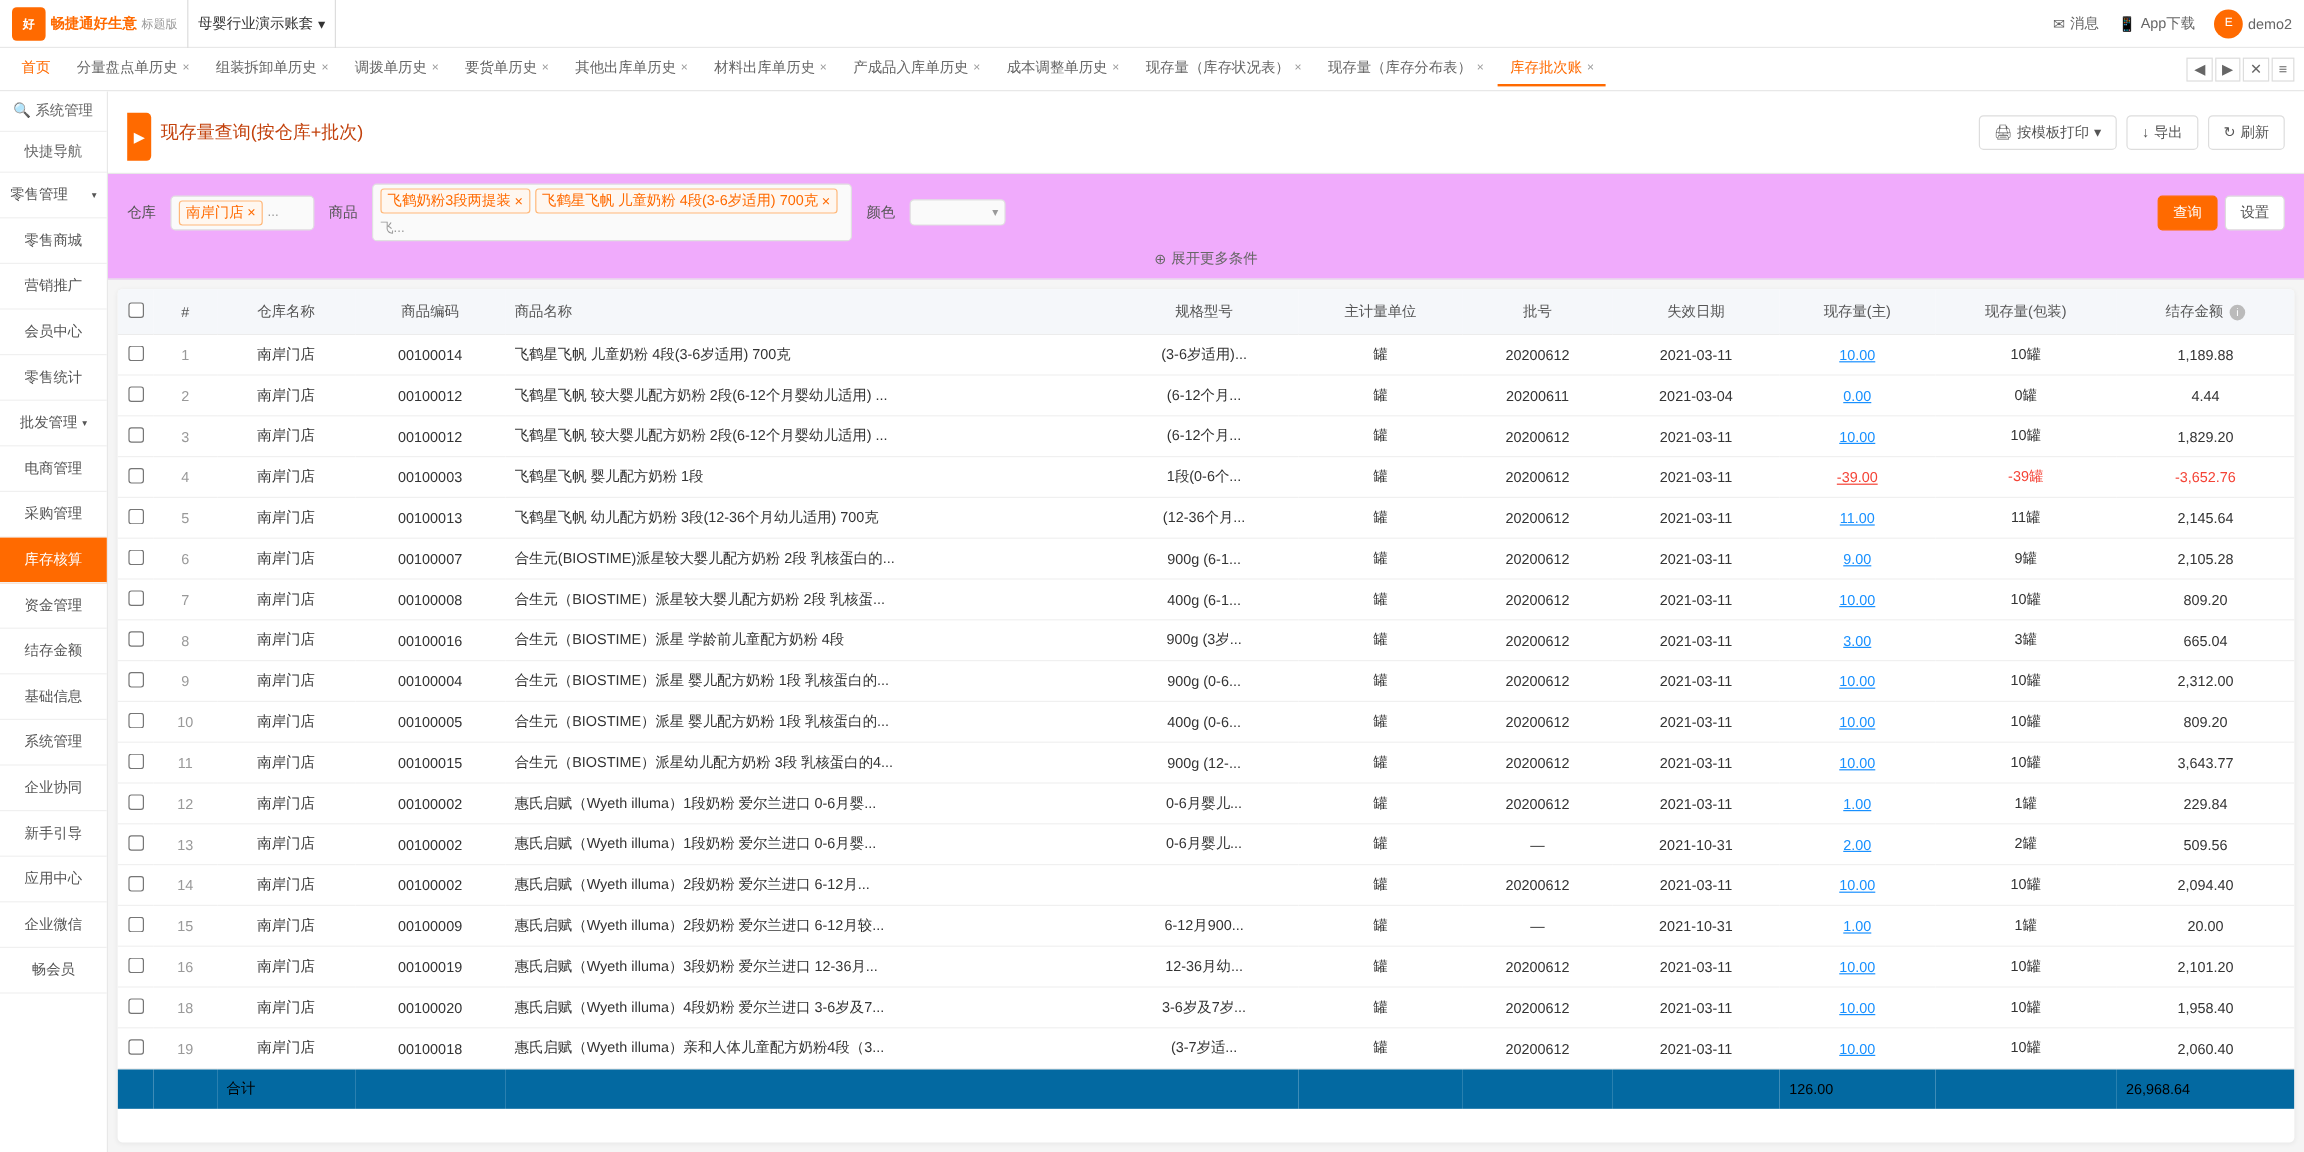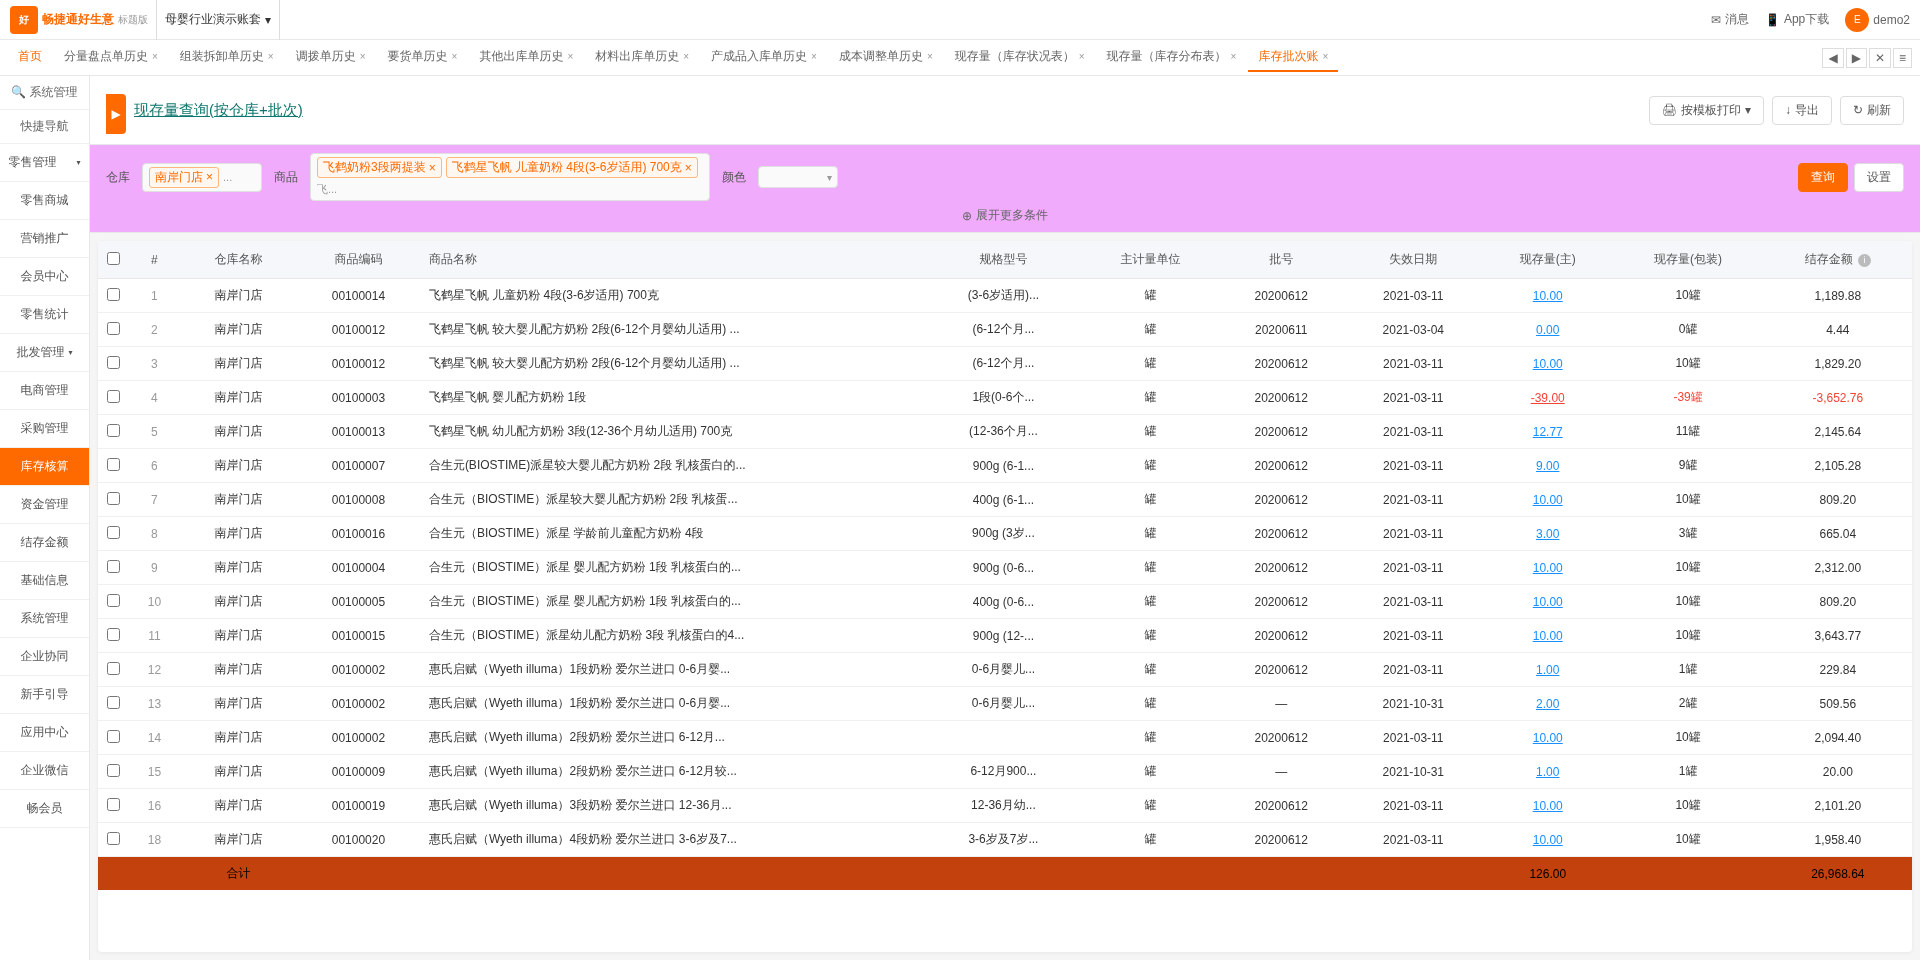--- a/index.html
+++ b/index.html
@@ -34,42 +34,42 @@
     .sidebar-nav { padding: 8px 6px; border-bottom: 1px solid #f0f0f0; font-size: 11px; color: #666; text-align: center; cursor: pointer; }
     .sidebar-item { padding: 10px 6px; text-align: center; cursor: pointer; color: #555; font-size: 12px; border-bottom: 1px solid #f0f0f0; }
     .sidebar-item.active { background: #ff6a00; color: white; }
     .sidebar-item .arrow { font-size: 8px; }
 
     
     .content { flex: 1; display: flex; flex-direction: column; overflow: hidden; background: #f5f5f5; }
 
     
     .page-header { background: #fff; padding: 10px 16px; display: flex; align-items: center; justify-content: space-between; border-bottom: 1px solid #e8e8e8; }
-    .page-title { font-size: 15px; font-weight: 500; color: #0f766e; text-decoration: underline; }
+    .page-title { font-size: 15px; font-weight: 500; color: #c2410c; }
     .page-actions { display: flex; align-items: center; gap: 8px; }
     .btn { padding: 5px 12px; border-radius: 4px; cursor: pointer; font-size: 12px; border: 1px solid #ddd; background: white; color: #555; display: flex; align-items: center; gap: 4px; }
     .btn-orange { background: #ff6a00; color: white; border-color: #ff6a00; }
     .filter-tag-container { display: flex; align-items: center; gap: 4px; flex-wrap: wrap; min-width: 120px; border: 1px solid #e0e0e0; border-radius: 4px; padding: 3px 6px; background: #fafafa; }
     .filter-tag { background: #fff7f0; border: 1px solid #ffb87a; color: #ff6a00; border-radius: 3px; padding: 1px 5px; display: flex; align-items: center; gap: 3px; font-size: 11px; }
     .filter-tag .x { cursor: pointer; color: #ff6a00; }
 
     
     .expand-more { display: flex; align-items: center; gap: 4px; color: #666; cursor: pointer; font-size: 12px; }
 
     
     .table-area { flex: 1; overflow-y: auto; padding: 0; background: #fff; margin: 8px; border-radius: 4px; box-shadow: 0 1px 4px rgba(0,0,0,0.06); }
     table { width: 100%; border-collapse: collapse; font-size: 12px; }
     thead tr { background: #f5f7fa; }
     thead th { padding: 10px 8px; text-align: center; color: #555; font-weight: 500; border-bottom: 1px solid #e8e8e8; white-space: nowrap; position: sticky; top: 0; background: #f5f7fa; z-index: 2; }
     tbody tr { border-bottom: 1px solid #f0f0f0; }
     tbody td { padding: 8px 8px; text-align: center; color: #333; white-space: nowrap; }
     tbody td.left-align { text-align: left; }
     .text-red { color: #f44336; }
     .text-blue { color: #1890ff; text-decoration: underline; cursor: pointer; }
-    .total-row { background: #c2410c; font-weight: 500; text-align: center; }
+    .total-row { background: #0369a1; font-weight: 500; }
     .total-row td { padding: 8px; }
     .checkbox-col { width: 30px; }
     .row-num { color: #999; }
 
     
     .table-area::-webkit-scrollbar { width: 6px; }
     .table-area::-webkit-scrollbar-thumb { background: #ddd; border-radius: 3px; }
 
     
     .sidebar-toggle { background: #ff6a00; width: 20px; height: 40px; display: flex; align-items: center; justify-content: center; cursor: pointer; color: white; border-radius: 0 4px 4px 0; align-self: flex-start; margin-top: 8px; }
@@ -392,21 +392,21 @@
             <tr>
     <td><input type="checkbox" style=""></td>
     <td class="row-num">5</td>
     <td>南岸门店</td>
     <td>00100013</td>
     <td class="left-align" style="max-width:280px;overflow:hidden;text-overflow:ellipsis;white-space:nowrap;">飞鹤星飞帆 幼儿配方奶粉 3段(12-36个月幼儿适用) 700克</td>
     <td>(12-36个月...</td>
     <td>罐</td>
     <td>20200612</td>
     <td>2021-03-11</td>
-    <td class="text-blue" style="text-decoration:underline;cursor:pointer;">12.77</td>
+    <td class="text-blue" style="text-decoration:underline;cursor:pointer;">11.00</td>
     <td class="">11罐</td>
     <td class="">2,145.64</td>
   </tr>
             <tr>
     <td><input type="checkbox" style=""></td>
     <td class="row-num">6</td>
     <td>南岸门店</td>
     <td>00100007</td>
     <td class="left-align" style="max-width:280px;overflow:hidden;text-overflow:ellipsis;white-space:nowrap;">合生元(BIOSTIME)派星较大婴儿配方奶粉 2段 乳核蛋白的...</td>
     <td>900g (6-1...</td>
@@ -564,20 +564,34 @@
     <td>00100020</td>
     <td class="left-align" style="max-width:280px;overflow:hidden;text-overflow:ellipsis;white-space:nowrap;">惠氏启赋（Wyeth illuma）4段奶粉 爱尔兰进口 3-6岁及7...</td>
     <td>3-6岁及7岁...</td>
     <td>罐</td>
     <td>20200612</td>
     <td>2021-03-11</td>
     <td class="text-blue" style="text-decoration:underline;cursor:pointer;">10.00</td>
     <td class="">10罐</td>
     <td class="">1,958.40</td>
   </tr>
+            <tr>
+    <td><input type="checkbox" style=""></td>
+    <td class="row-num">19</td>
+    <td>南岸门店</td>
+    <td>00100018</td>
+    <td class="left-align" style="max-width:280px;overflow:hidden;text-overflow:ellipsis;white-space:nowrap;">惠氏启赋（Wyeth illuma）亲和人体儿童配方奶粉4段（3...</td>
+    <td>(3-7岁适...</td>
+    <td>罐</td>
+    <td>20200612</td>
+    <td>2021-03-11</td>
+    <td class="text-blue" style="text-decoration:underline;cursor:pointer;">10.00</td>
+    <td class="">10罐</td>
+    <td class="">2,060.40</td>
+  </tr>
           </tbody>
         <tfoot>
           <tr class="total-row">
             <td></td>
             <td></td>
             <td><span>合计</span></td>
             <td></td>
             <td></td>
             <td></td>
             <td></td>

